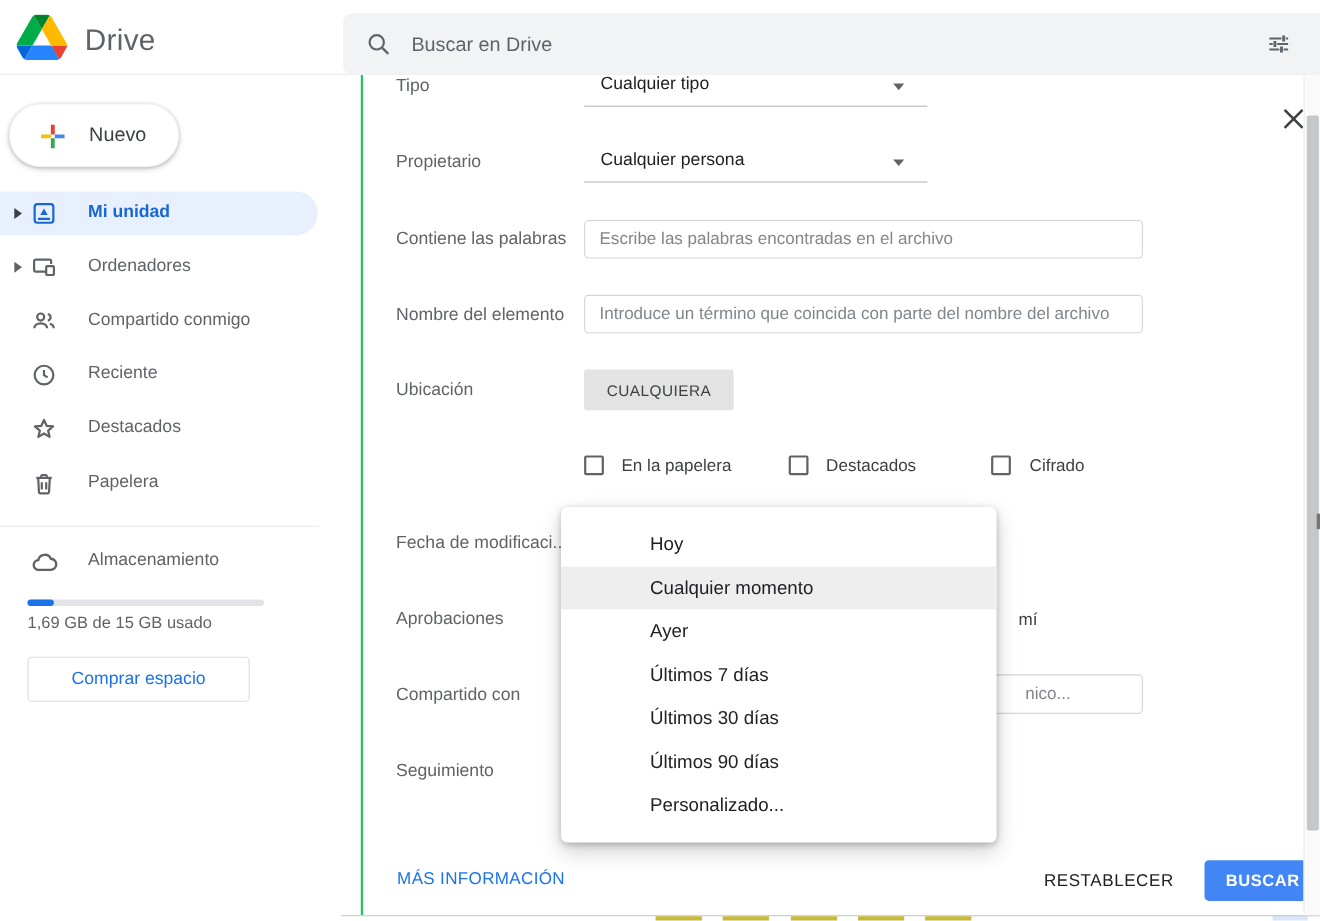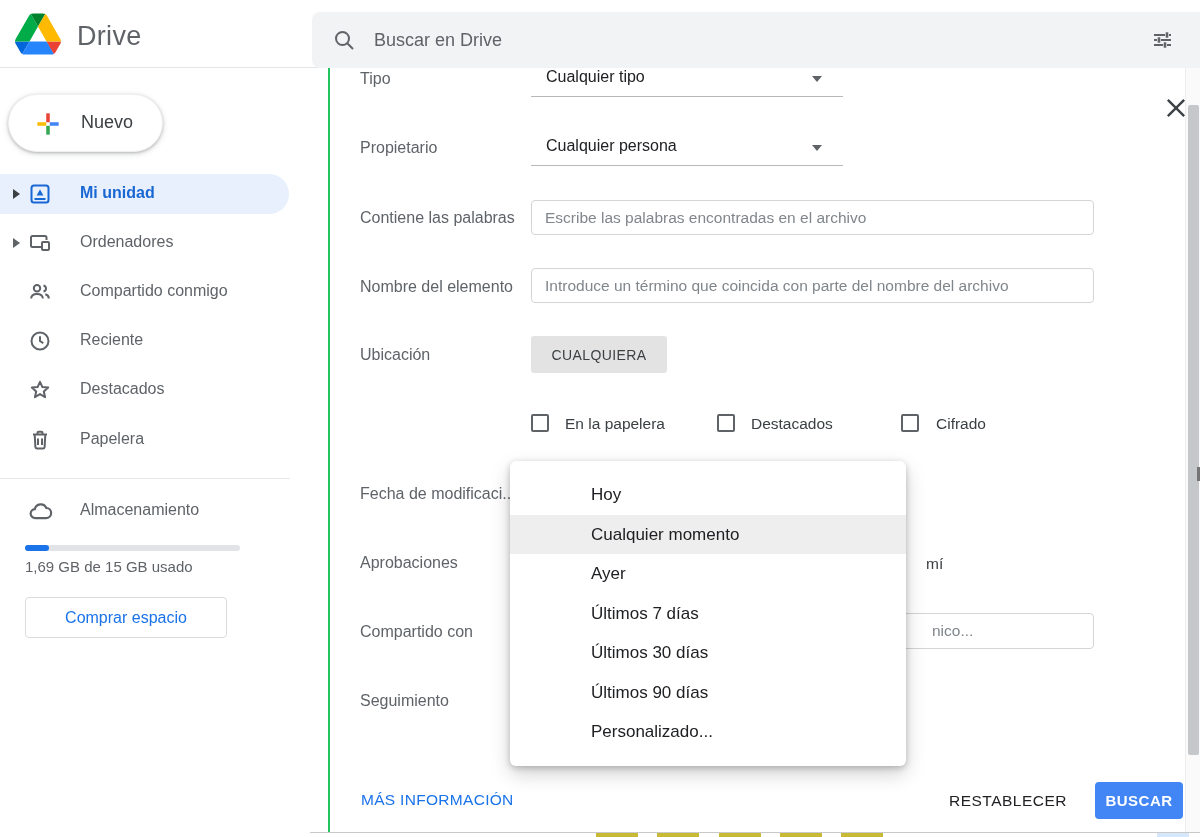--- a/index.html
+++ b/index.html
@@ -45,40 +45,40 @@
              font-family:"Liberation Sans", sans-serif; }
 
   
   #dialog { left:328px; top:68px; width:875px; height:764px; background:#fff;
             border-left:2px solid #22c55e; z-index:5; }
   .fld-lbl { position:absolute; left:30px; font-size:16px; color:#5f6368; }
   .sel-val { position:absolute; left:216px; font-size:16px; color:#202124; }
   .sel-caret { position:absolute; left:482px; width:0; height:0;
                border-top:6px solid #5f6368; border-left:5px solid transparent; border-right:5px solid transparent; }
   .sel-line { position:absolute; left:201px; width:312px; height:1px; background:#b6b9bc; }
-  .txt-input { position:absolute; left:201px; width:563px; height:35px; border:1px solid #d2d5d8;
+  .txt-input { position:absolute; left:201px; width:508px; height:35px; border:1px solid #d2d5d8;
                border-radius:4px; padding:0 13px; font-size:15.5px; color:#202124; outline:none;
                font-family:"Liberation Sans", sans-serif; }
   .txt-input::placeholder { color:#80868b; }
   #loc-chip { position:absolute; left:201px; top:268px; width:136px; height:37px; background:#e3e3e3;
               border:none; border-radius:3px; font-size:14px; color:#3c4043; font-weight:500;
               letter-spacing:.4px; cursor:pointer; font-family:"Liberation Sans", sans-serif; }
   .chk-box { position:absolute; top:346px; width:18px; height:18px; border:2px solid #5f6368;
              border-radius:2px; background:#fff; cursor:pointer; }
   .chk-lbl { position:absolute; top:347px; font-size:15.5px; color:#3c4043; }
   #frag-mi { position:absolute; left:596px; top:487px; font-size:15.5px; color:#3c4043; }
   #frag-nico { position:absolute; left:602px; top:554px; font-size:15.5px; color:#80868b; }
   #close-x { position:absolute; left:832px; top:26px; width:28px; height:28px; cursor:pointer; }
 
   #more-info { position:absolute; left:31px; top:723px; font-size:15.5px; color:#1a73e8;
                font-weight:400; letter-spacing:.3px; cursor:pointer; }
   #reset-btn { position:absolute; left:619px; top:724px; font-size:15.5px; color:#202124;
                font-weight:500; letter-spacing:.5px; background:none; border:none; cursor:pointer;
                font-family:"Liberation Sans", sans-serif; }
-  #search-btn { position:absolute; left:765px; top:714px; width:88px; height:37px; background:#4285f4;
+  #search-btn { position:absolute; left:765px; top:714px; width:106px; height:37px; background:#4285f4;
                 border:none; border-radius:4px; color:#fff; font-size:15px; font-weight:700;
                 letter-spacing:.5px; cursor:pointer; font-family:"Liberation Sans", sans-serif; }
 
   
   #date-menu { left:510px; top:461px; width:396px; background:#fff; border-radius:6px;
                box-shadow:0 2px 6px rgba(0,0,0,.22), 0 8px 20px rgba(0,0,0,.18);
                padding:14px 0; z-index:10; }
   .menu-item { height:39.5px; line-height:39.5px; padding-left:81px; font-size:17px; color:#202124; cursor:pointer; }
   .menu-item.selected { background:#eeeeee; }
 

